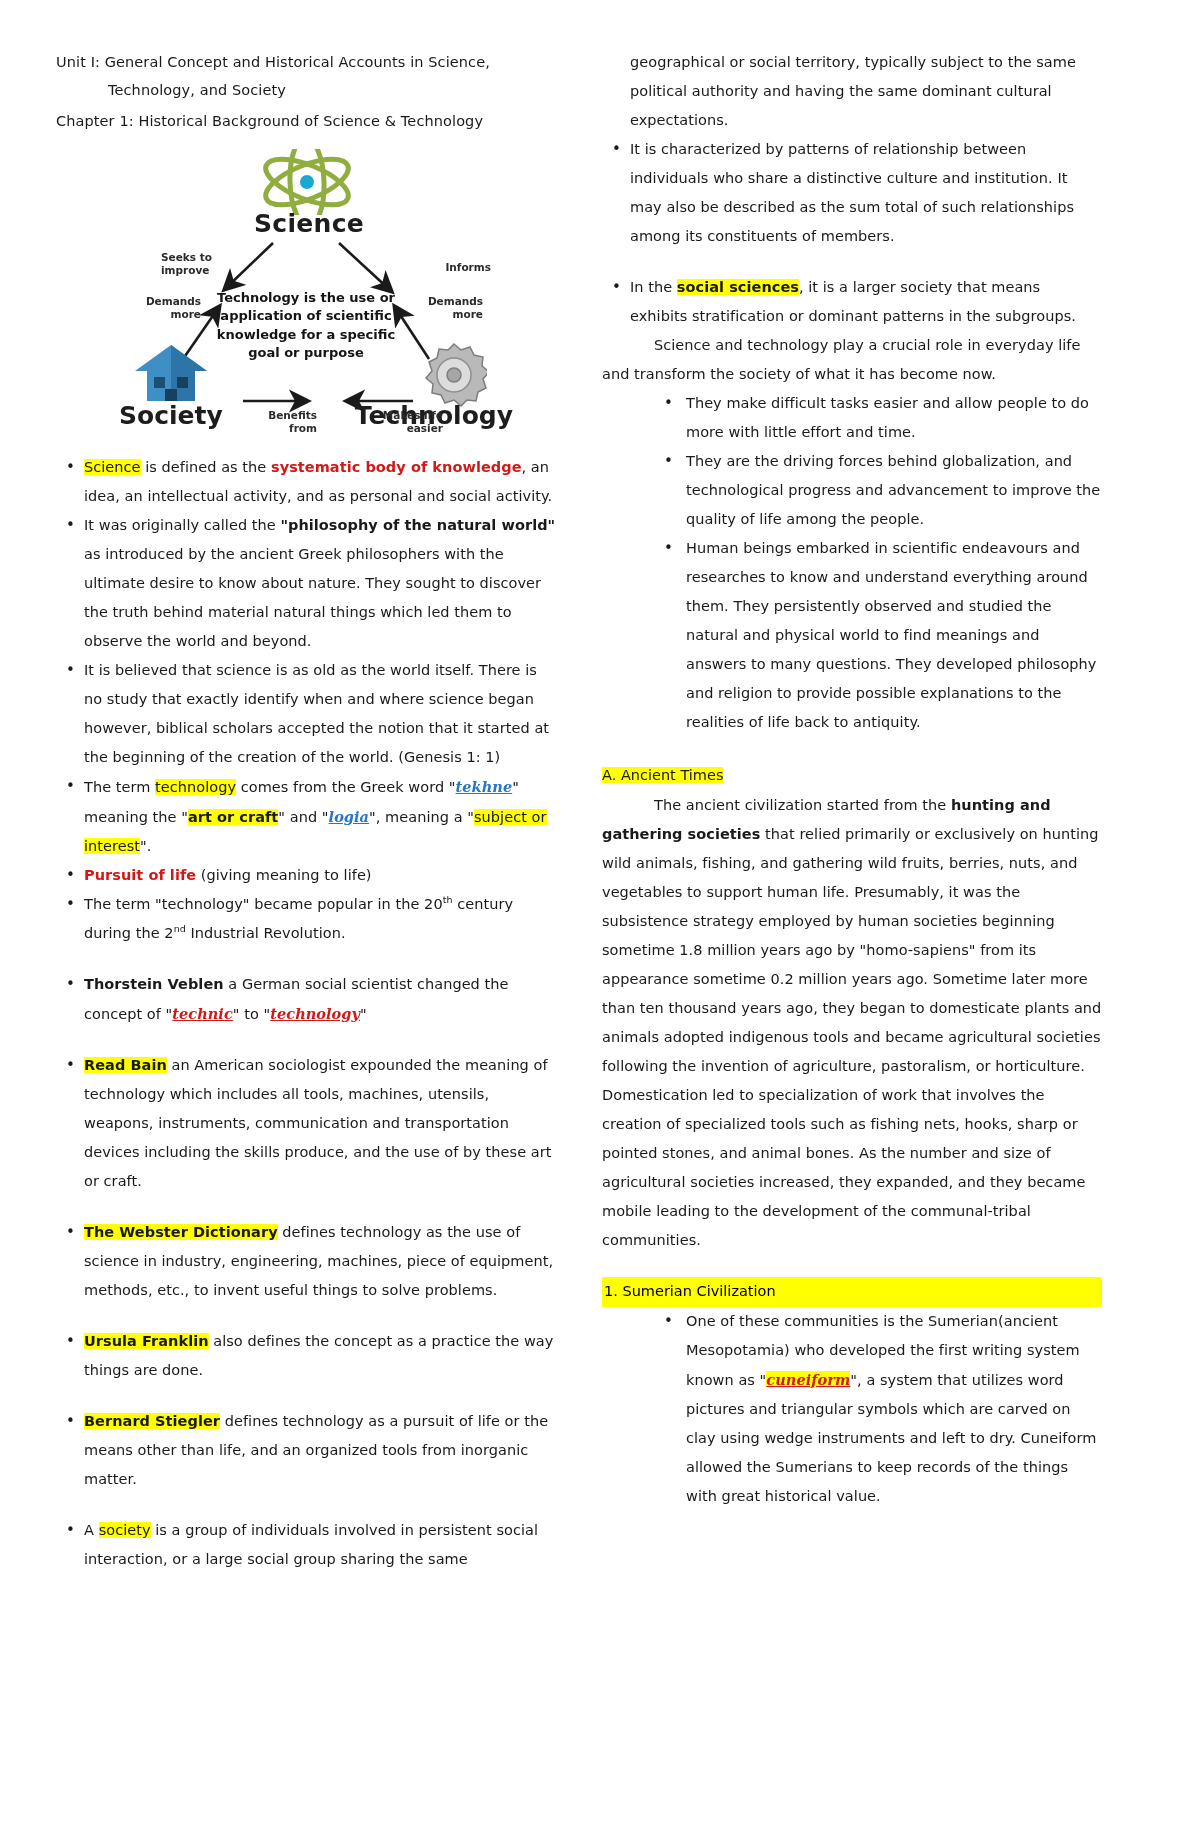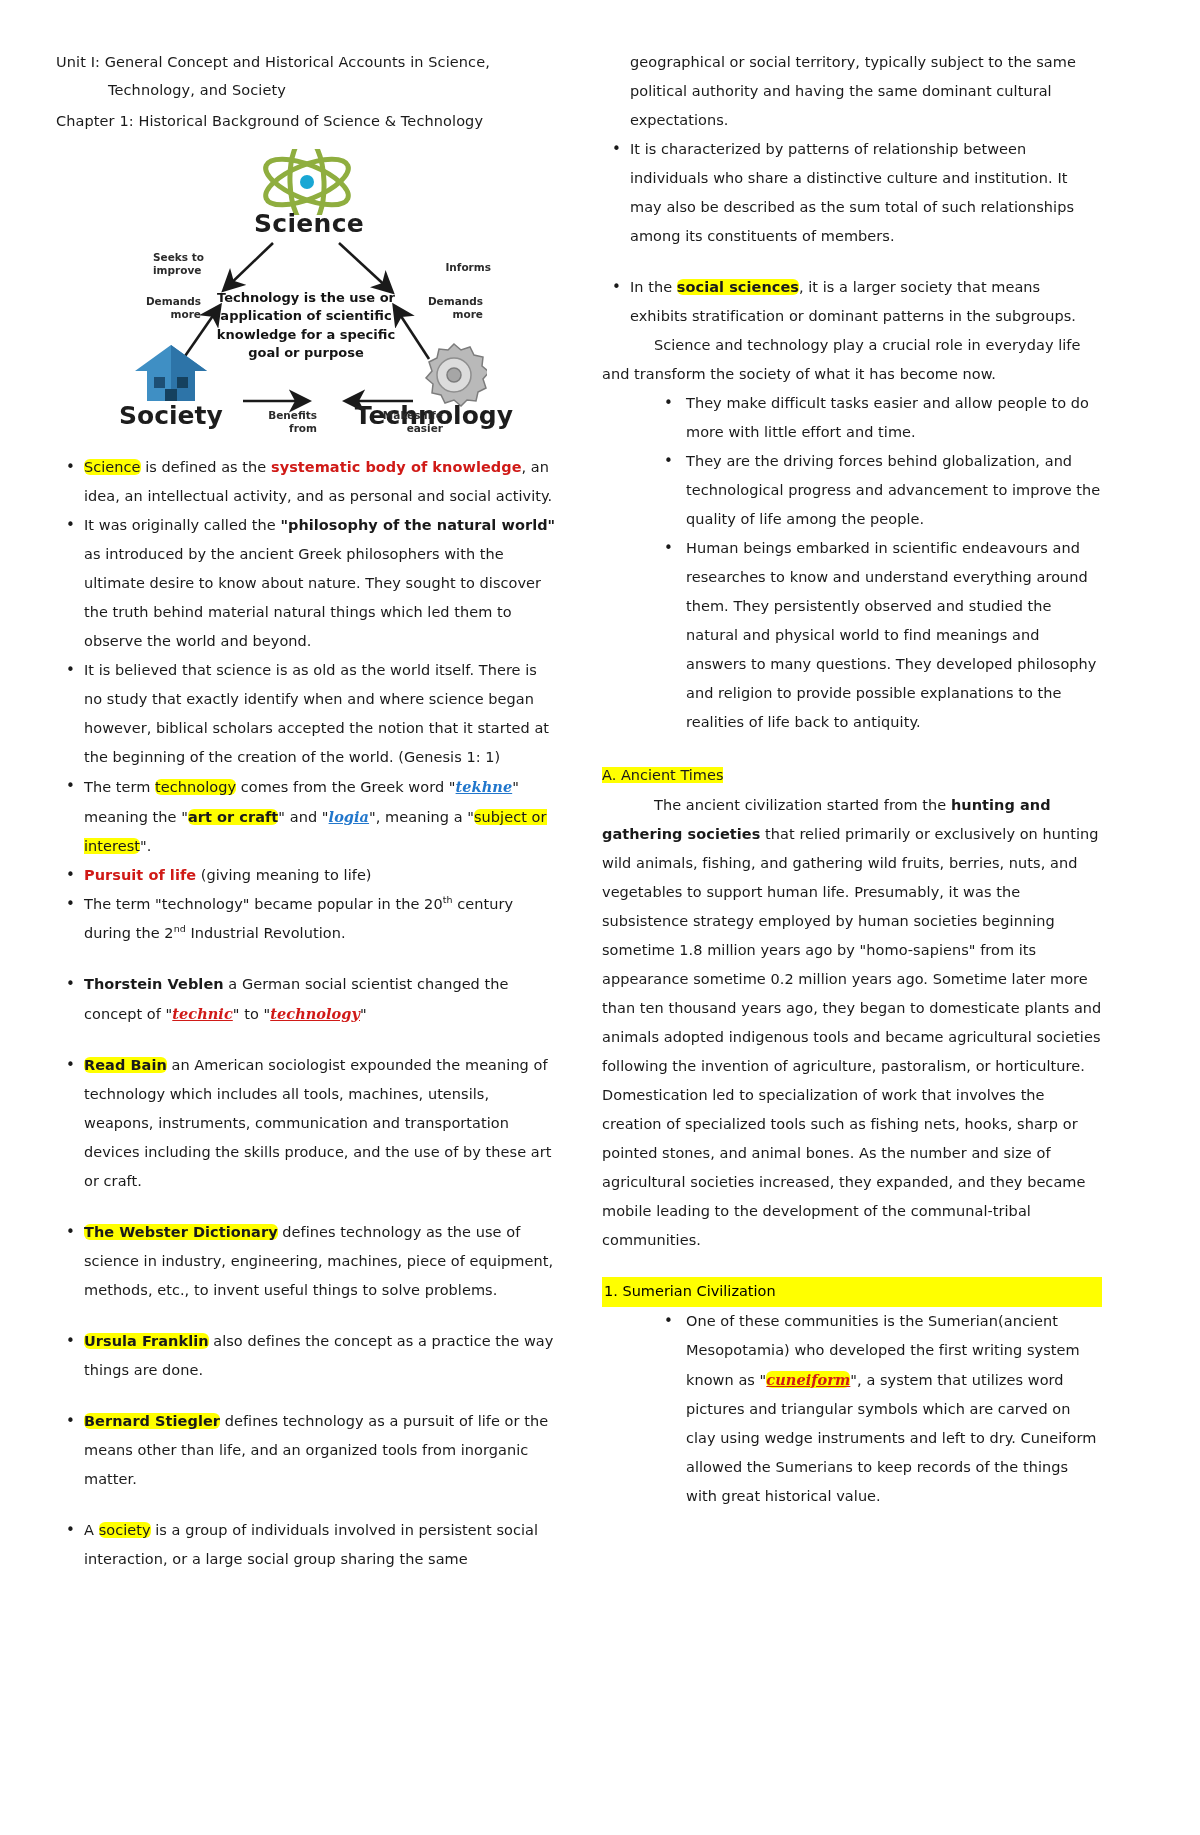--- a/index.html
+++ b/index.html
@@ -67,21 +67,21 @@
   }
   ul.bullets > li.spaced { margin-top: 22px; }
   ul.bullets.indent2 > li { padding-left: 32px; }
   ul.bullets.indent2 { margin-left: 52px; }
 
   .indent-para {
     text-indent: 52px;
   }
 
   
-  .hl { background: #ffff00; border-radius: 6px; }
+  .hl { background: #ffff00; }
   .red { color: #d01a17; }
   .blue { color: #2277cc; }
   .b { font-weight: bold; }
   .serif-i { font-family: "DejaVu Serif", serif; font-style: italic; font-weight: bold; text-decoration: underline; }
   sup { font-size: 9.5px; vertical-align: super; line-height: 0; }
 
   .heading-hl {
     background: #ffff00;
     display: inline;
     font-size: 14.5px;
@@ -154,21 +154,21 @@
     color: #141414;
   }
   .sts-cap {
     position: absolute;
     font-size: 10.5px;
     font-weight: bold;
     color: #2b2b2b;
     line-height: 1.3;
     text-align: right;
   }
-  .cap-seeks   { left: 62px;  top: 104px; width: 72px; text-align: left;}
+  .cap-seeks   { left: 70px;  top: 104px; width: 72px; text-align: left;}
   .cap-informs { left: 326px; top: 114px; width: 74px; text-align: right;}
   .cap-dem-l   { left: 40px;  top: 148px; width: 70px; }
   .cap-dem-r   { left: 322px; top: 148px; width: 70px; }
   .cap-ben     { left: 160px; top: 262px; width: 66px; }
   .cap-makes   { left: 240px; top: 262px; width: 74px; margin-left: 38px; }
   .sts-svg {
     position: absolute;
     left: 0; top: 0;
     width: 430px; height: 300px;
   }

